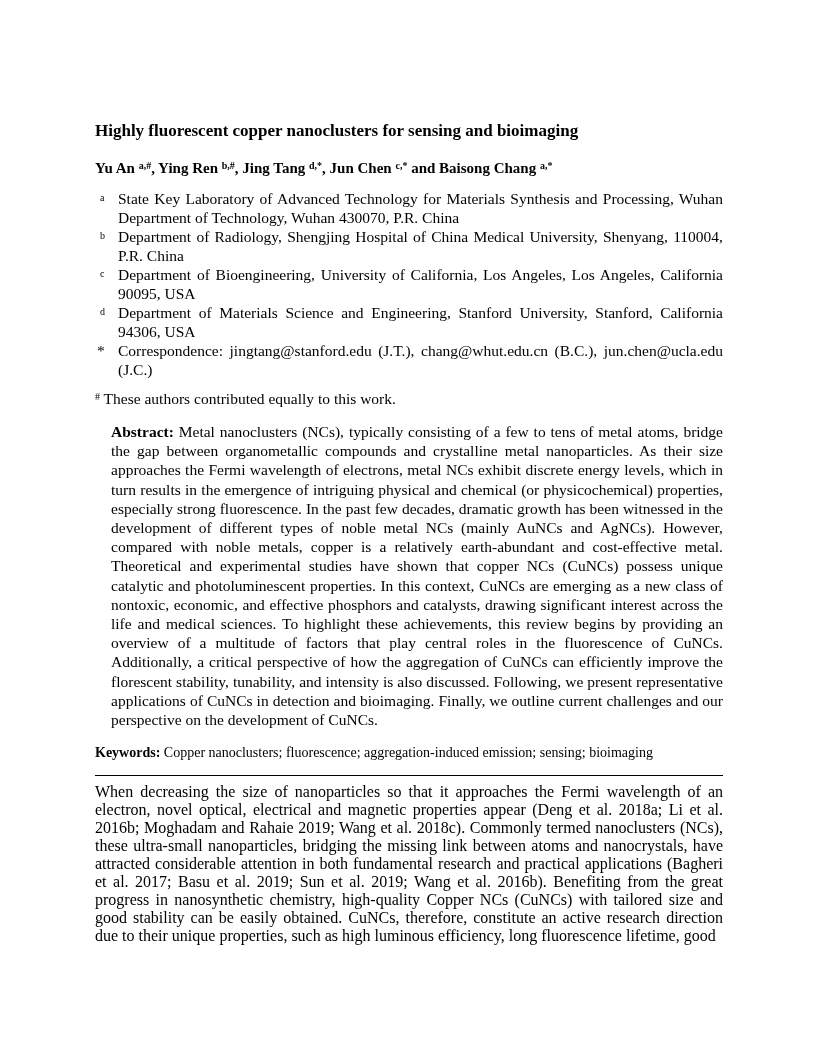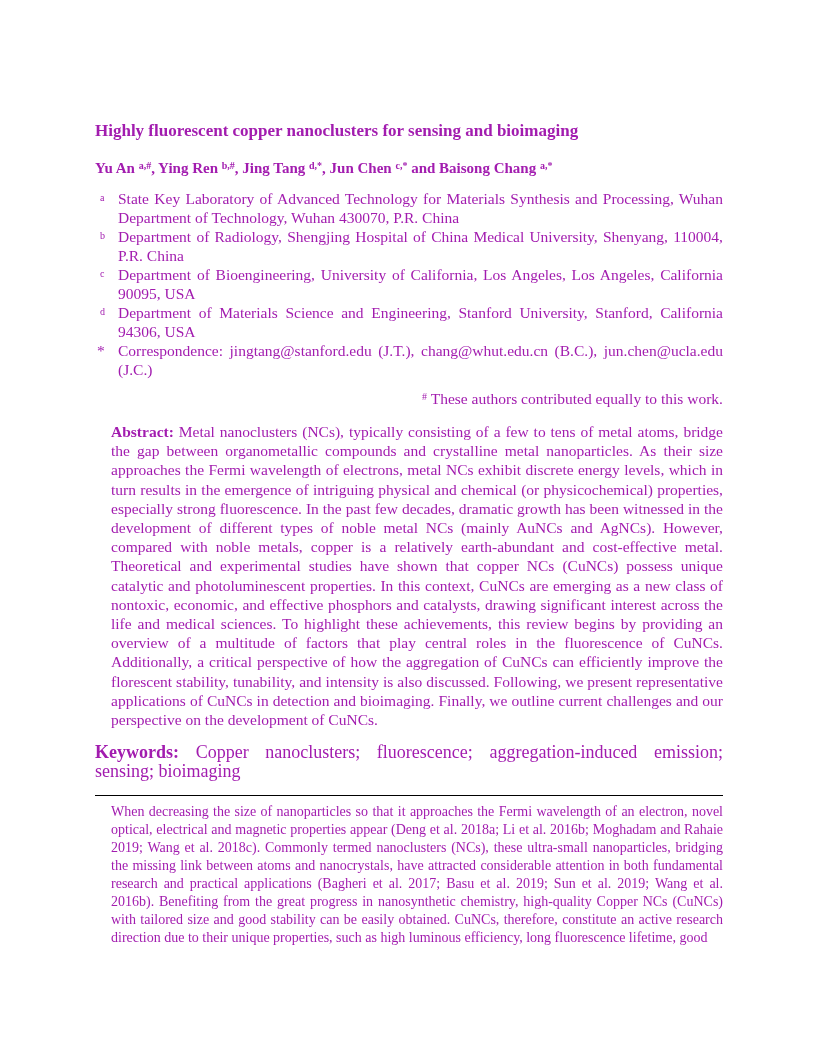--- a/index.html
+++ b/index.html
@@ -8,21 +8,21 @@
     background: #ffffff;
   }
   .page {
     position: relative;
     width: 816px;
     height: 1056px;
     background: #ffffff;
     box-sizing: border-box;
     padding: 120px 93px 0 95px;
     font-family: "Liberation Serif", "DejaVu Serif", serif;
-    color: #a21caf;
+    color: #000000;
     overflow: hidden;
   }
   .content { width: 628px; }
 
   h1.title {
     font-size: 17px;
     font-weight: bold;
     line-height: 22px;
     margin: 0 0 17px 0;
     white-space: nowrap;
@@ -61,38 +61,37 @@
   .affil .marker.star {
     font-size: 15.5px;
     left: 2px;
     top: 0;
   }
 
   p.equal-note {
     font-size: 15.5px;
     line-height: 19px;
     margin: 10px 0 0 0;
-    text-align: right;
   }
   sup.inline-sup {
     font-size: 10px;
     position: relative;
     top: -0.45em;
     vertical-align: baseline;
     line-height: 0;
   }
 
   p.abstract {
     font-size: 15.5px;
     line-height: 19.2px;
     text-align: justify;
     margin: 14px 0 0 16px;
   }
   p.keywords {
-    font-size: 18px;
+    font-size: 14px;
     line-height: 19.2px;
     text-align: justify;
     margin: 14px 0 0 0;
   }
   b.run-in { font-weight: bold; }
 
   hr.divider {
     border: none;
     border-top: 1.6px solid #000000;
     margin: 13px 0 0 0;
@@ -100,24 +99,24 @@
   }
 
   h2.section-heading {
     font-size: 15.5px;
     font-weight: bold;
     line-height: 20px;
     margin: 17px 0 0 0;
   }
 
   p.body-para {
-    font-size: 14px;
+    font-size: 16px;
     line-height: 18px;
     text-align: justify;
-    margin: 7px 0 0 16px;
+    margin: 7px 0 0 0;
   }
 </style>
 </head>
 <body>
 
 <div class="page">
   <div class="content">
 
     <h1 class="title">Highly fluorescent copper nanoclusters for sensing and bioimaging</h1>
 

